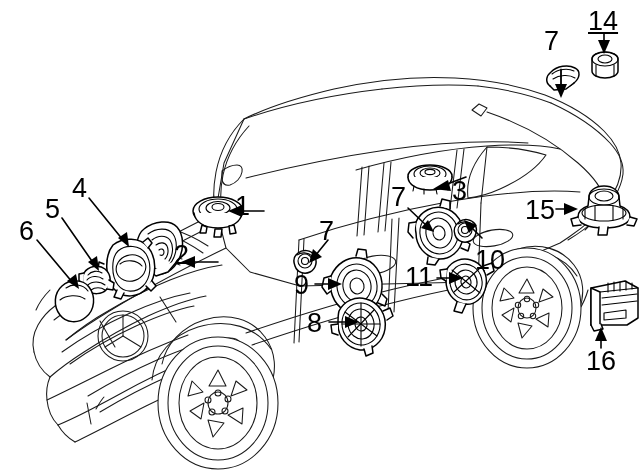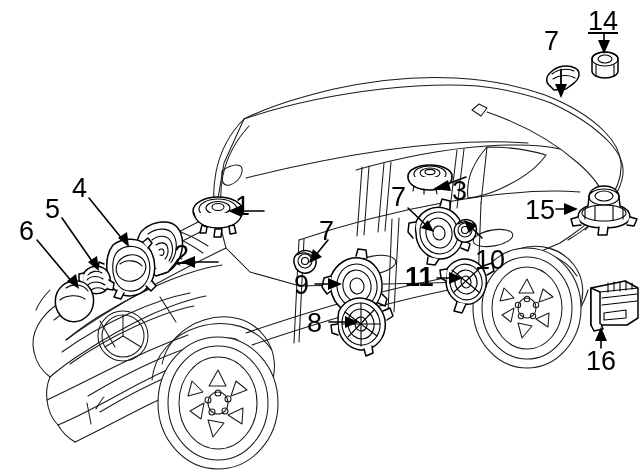--- a/index.html
+++ b/index.html
@@ -524,20 +524,20 @@
 <div class="callout-label" style="left:235px; top:193px;">1</div>
 <div class="callout-label" style="left:174px; top:242px;">2</div>
 <div class="callout-label" style="left:452px; top:178px;">3</div>
 <div class="callout-label" style="left:72px; top:175px;">4</div>
 <div class="callout-label" style="left:45px; top:196px;">5</div>
 <div class="callout-label" style="left:19px; top:218px;">6</div>
 <div class="callout-label" style="left:319px; top:218px;">7</div>
 <div class="callout-label" style="left:307px; top:310px;">8</div>
 <div class="callout-label" style="left:294px; top:272px;">9</div>
 <div class="callout-label" style="left:475px; top:247px;">10</div>
-<div class="callout-label" style="left:405px; top:264px;font-weight:bold;">11</div>
+<div class="callout-label" style="left:405px; top:264px;">11</div>
 <div class="callout-label" style="left:391px; top:184px;">7</div>
 <div class="callout-label" style="left:544px; top:28px;">7</div>
 <div class="callout-label" style="left:588px; top:8px;text-decoration:underline;">14</div>
 <div class="callout-label" style="left:525px; top:197px;">15</div>
 <div class="callout-label" style="left:586px; top:348px;">16</div>
 
 </div>
 
 </body></html>

